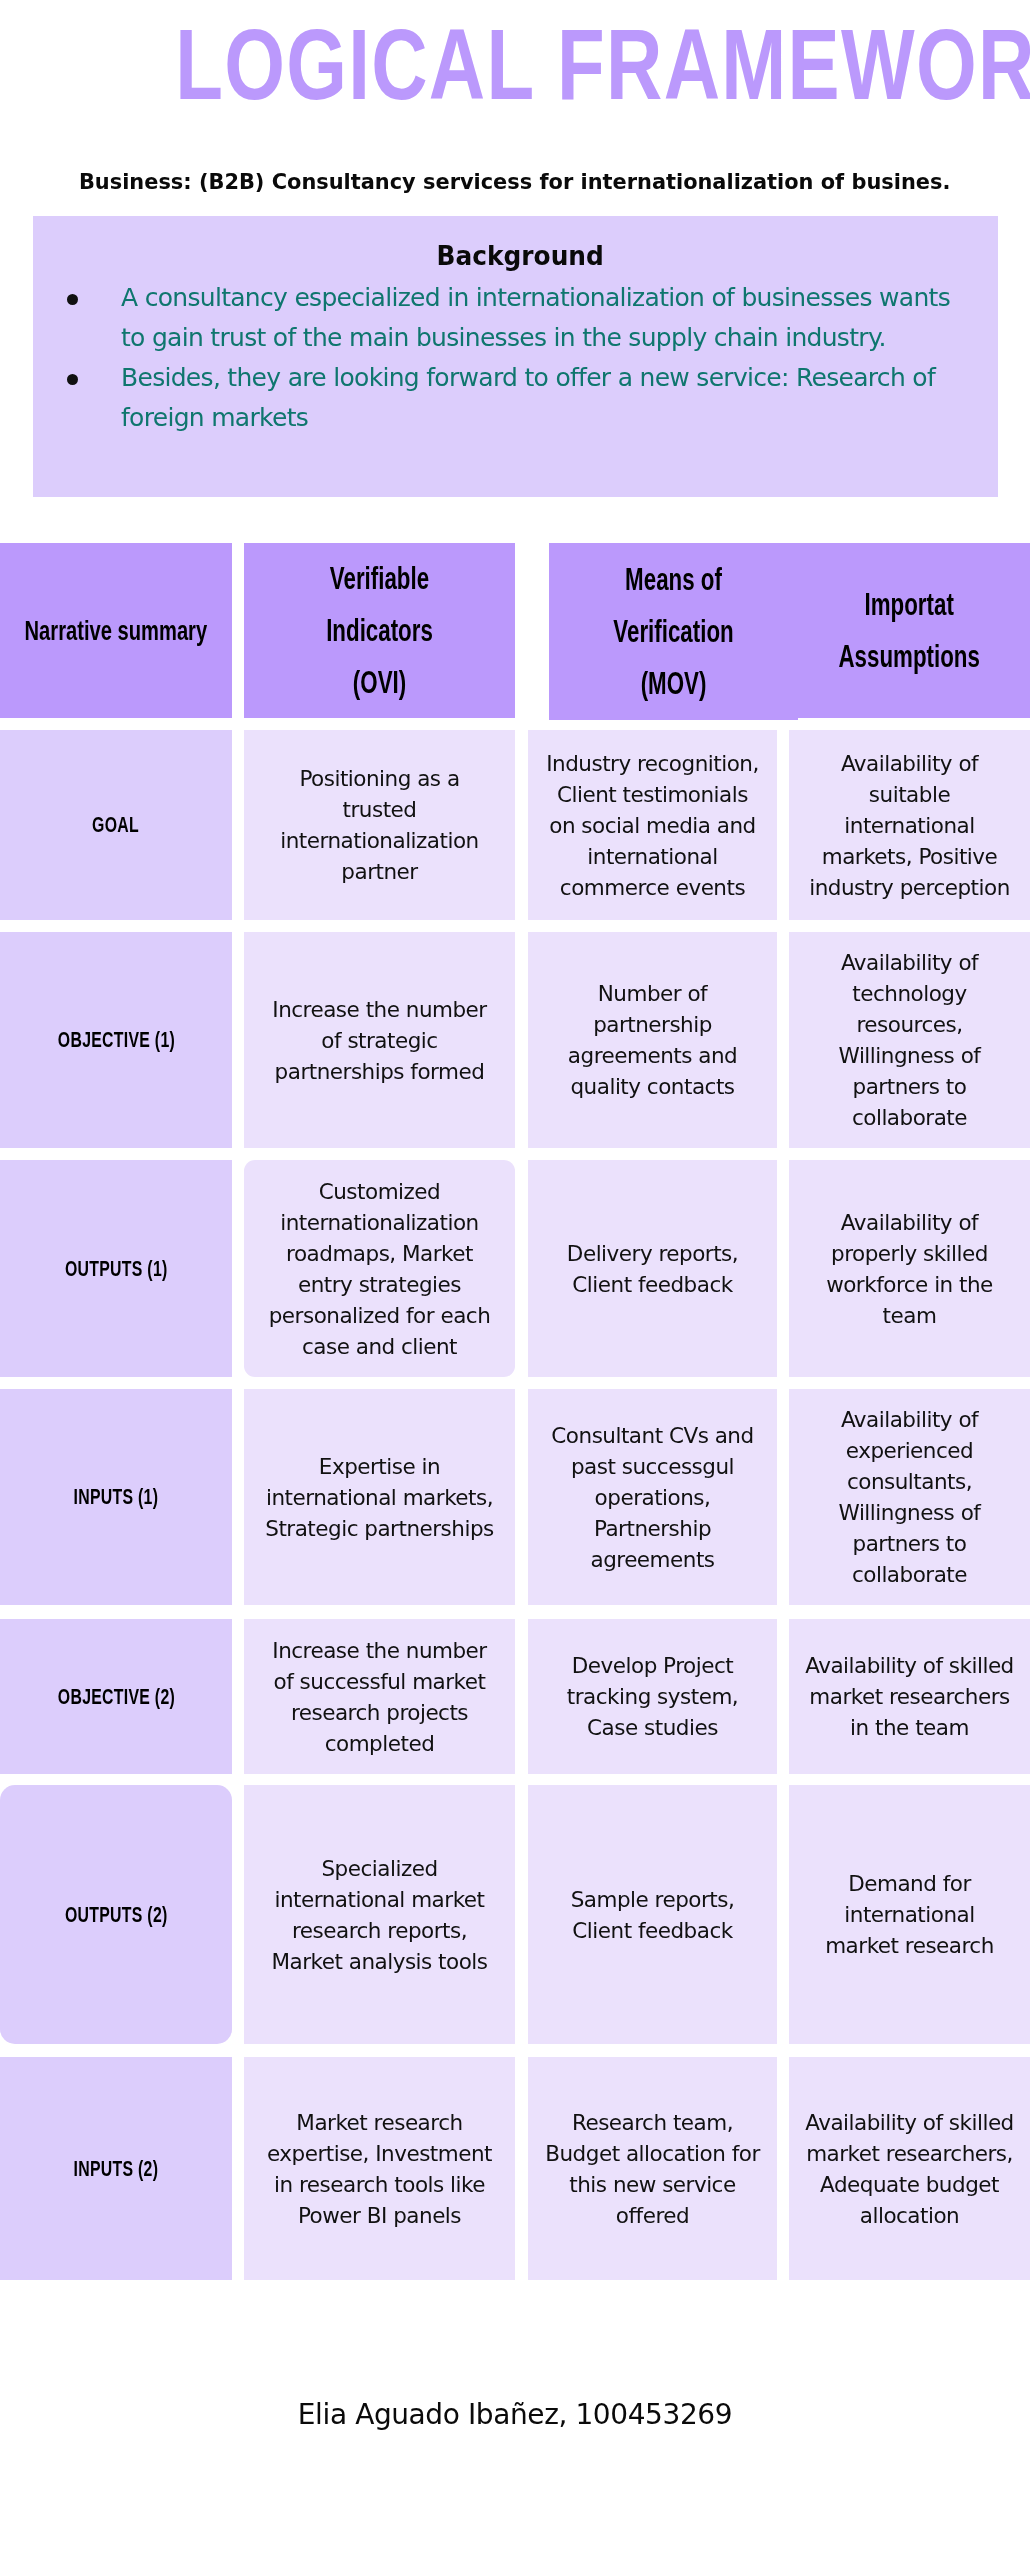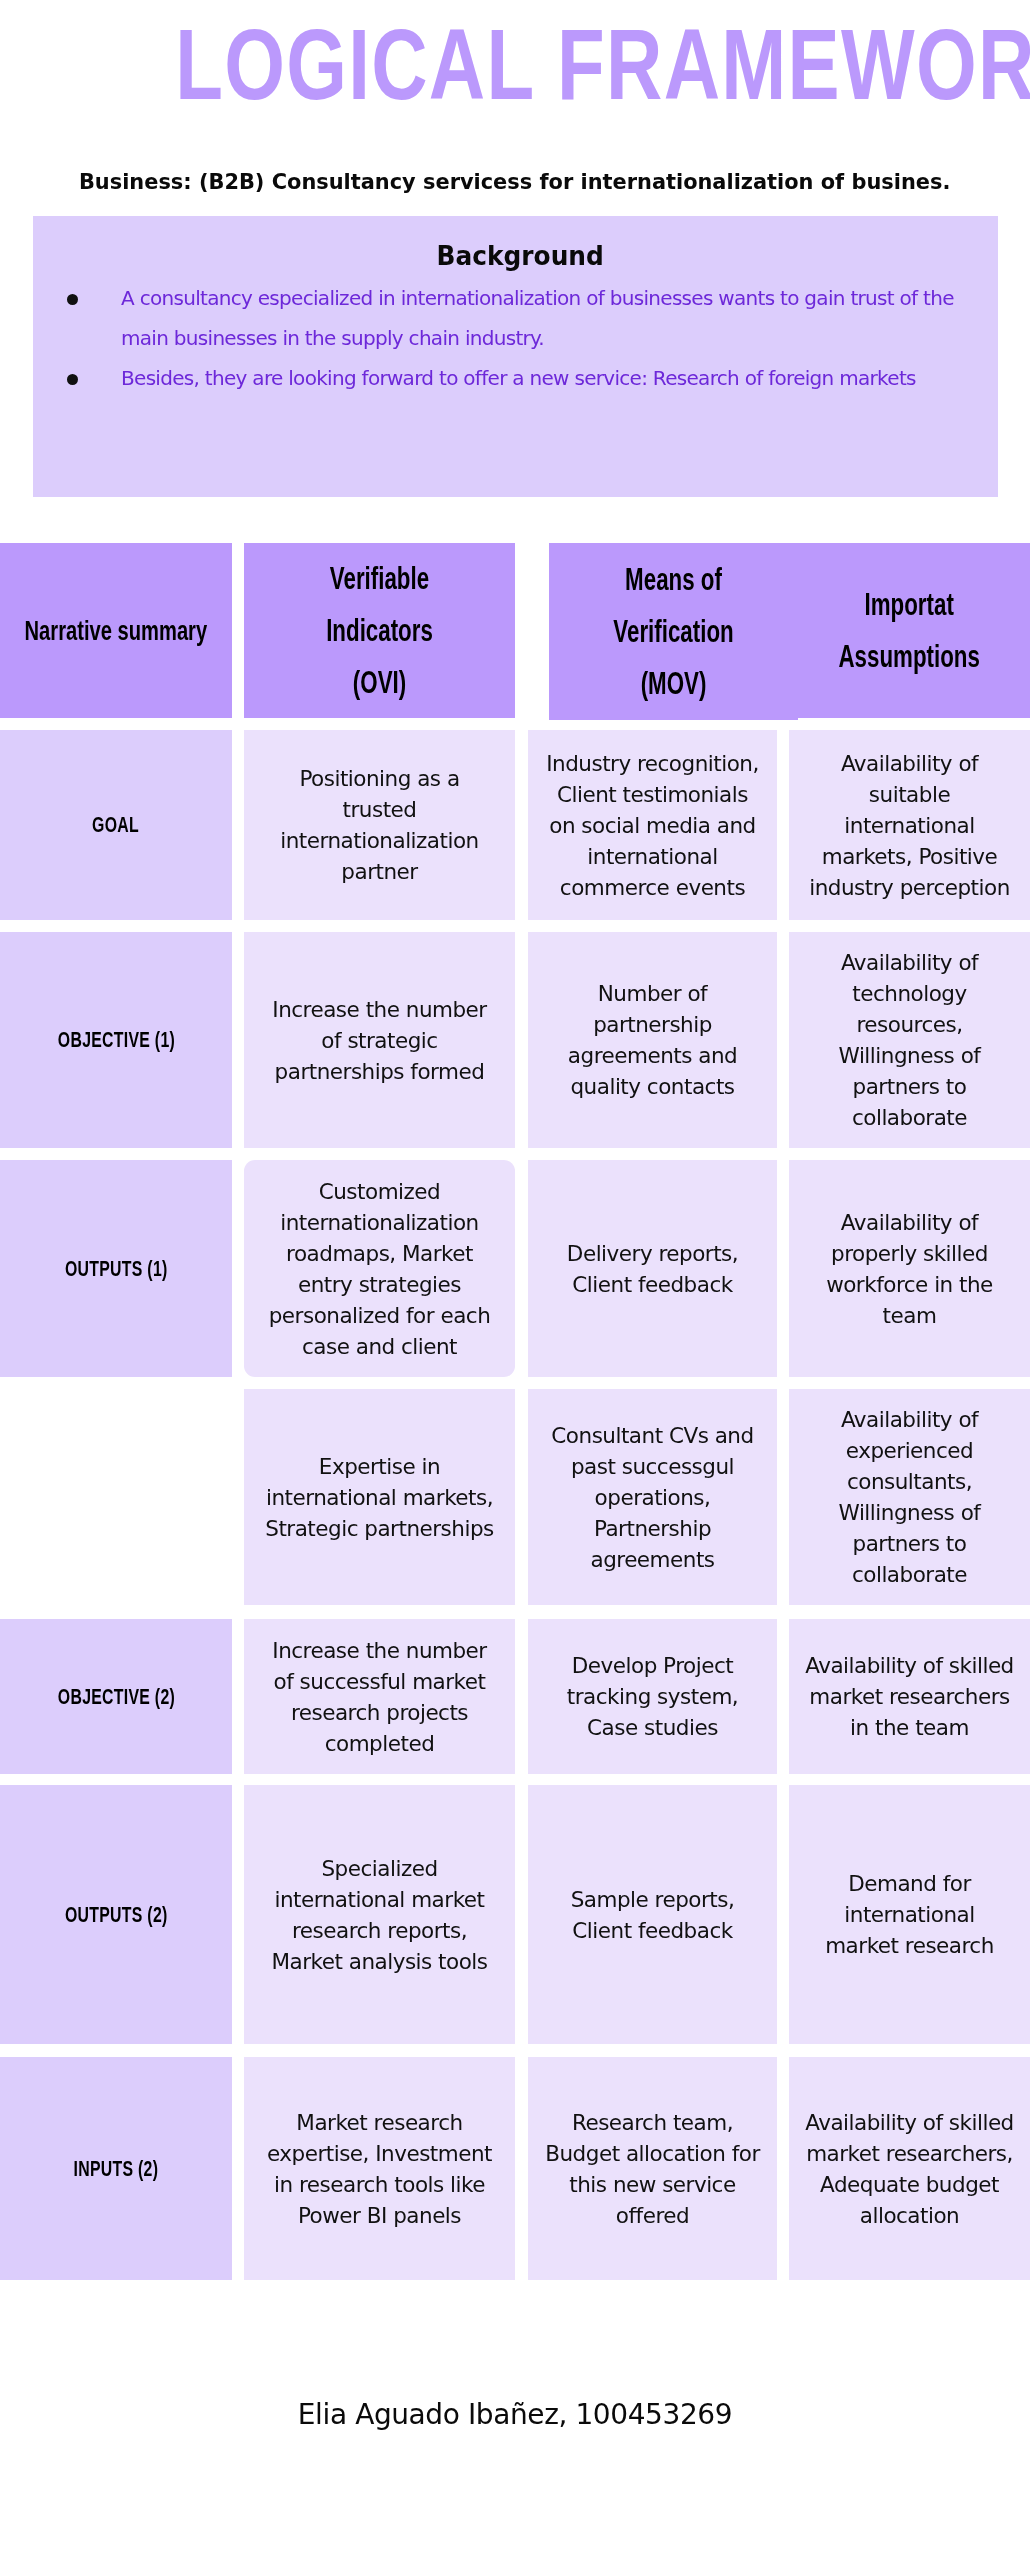--- a/index.html
+++ b/index.html
@@ -29,22 +29,22 @@
       position: absolute; left: 33px; top: 216px; width: 965px; height: 281px;
       background: #dccdfc; padding: 20.6px 20.6px 0 30px;
     }
     .bg-heading {
       text-align: center; font-weight: bold; font-size: 27px; line-height: 38px;
       font-family: "DejaVu Sans", sans-serif; color: #0a0a0a;
       transform: scaleX(0.92);
     }
     .bg-list { list-style: none; margin-top: 3.4px; }
     .bg-list li {
-      position: relative; padding-left: 58px; font-size: 20px; line-height: 40px;
-      font-family: "DejaVu Sans", sans-serif; color: #6d28d9;
+      position: relative; padding-left: 58px; font-size: 25px; line-height: 40px;
+      font-family: "DejaVu Sans", sans-serif; color: #0f766e;
       letter-spacing: -0.7px;
     }
     .bg-list li .bullet {
       position: absolute; left: 4.3px; top: 16.3px; width: 11px; height: 11px;
       border-radius: 50%; background: #111;
     }
 
     .matrix { position: absolute; left: 0; top: 0; width: 1030px; height: 2576px; }
     .cell {
       position: absolute; display: flex; align-items: center; justify-content: center;
@@ -182,20 +182,23 @@
     <span class="content-text">Delivery reports,
 Client feedback</span>
   </div>
   <div class="cell content" style="left:789px;top:1160px;width:241px;height:217px;">
     <span class="content-text">Availability of
 properly skilled
 workforce in the
 team</span>
   </div>
 
+  <div class="cell label" style="left:0;top:1389px;width:232px;height:216px;">
+    <span class="label-text">INPUTS (1)</span>
+  </div>
   <div class="cell content" style="left:244px;top:1389px;width:271px;height:216px;">
     <span class="content-text">Expertise in
 international markets,
 Strategic partnerships</span>
   </div>
   <div class="cell content" style="left:528px;top:1389px;width:249px;height:216px;">
     <span class="content-text">Consultant CVs and
 past successgul
 operations,
 Partnership
@@ -223,21 +226,21 @@
     <span class="content-text">Develop Project
 tracking system,
 Case studies</span>
   </div>
   <div class="cell content" style="left:789px;top:1619px;width:241px;height:155px;">
     <span class="content-text">Availability of skilled
 market researchers
 in the team</span>
   </div>
 
-  <div class="cell label" style="left:0;top:1785px;width:232px;height:259px;">
+  <div class="cell label" style="left:0;top:1785px;width:232px;height:259px;border-radius:15px;">
     <span class="label-text">OUTPUTS (2)</span>
   </div>
   <div class="cell content" style="left:244px;top:1785px;width:271px;height:259px;">
     <span class="content-text">Specialized
 international market
 research reports,
 Market analysis tools</span>
   </div>
   <div class="cell content" style="left:528px;top:1785px;width:249px;height:259px;">
     <span class="content-text">Sample reports,

